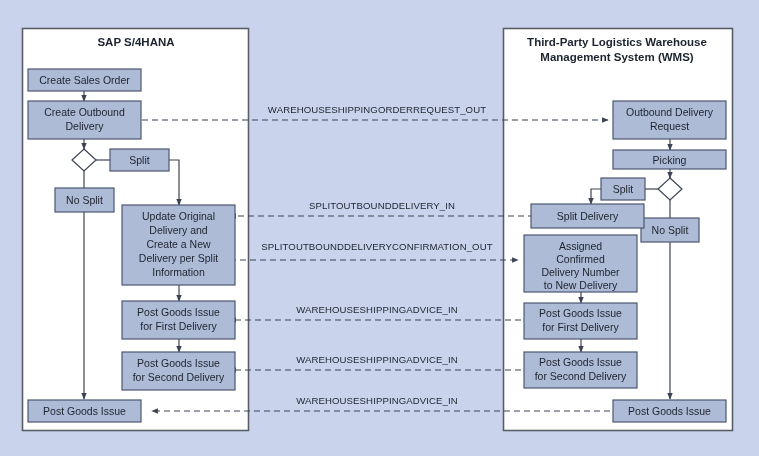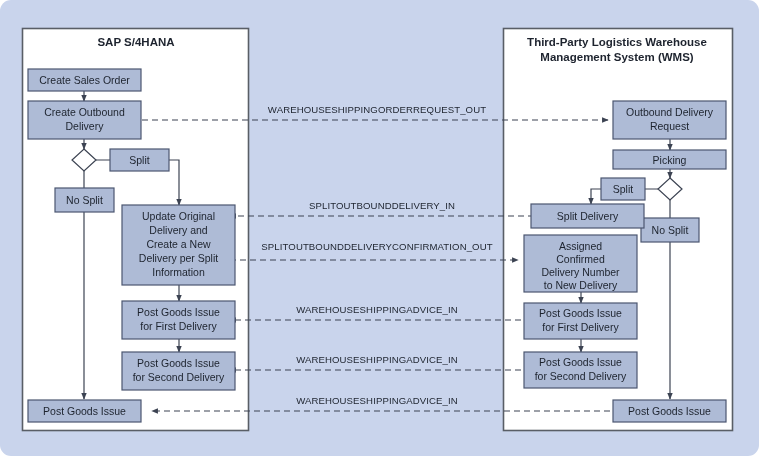--- a/index.html
+++ b/index.html
@@ -7,21 +7,20 @@
     padding: 0;
     background: #ffffff;
   }
   #canvas {
     position: relative;
     width: 759px;
     height: 456px;
     background: #c9d4ec;
     font-family: "Liberation Sans", sans-serif;
     overflow: hidden;
-    border-radius: 11px;
   }
   svg.layer {
     position: absolute;
     left: 0;
     top: 0;
     width: 759px;
     height: 456px;
   }
   .panel-rect {
     fill: #ffffff;

